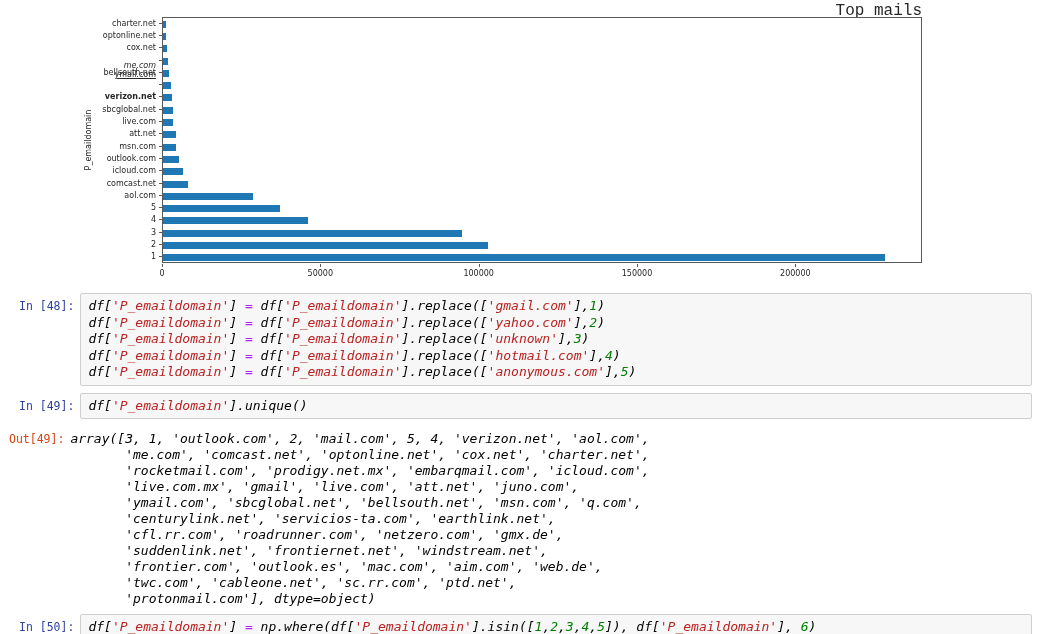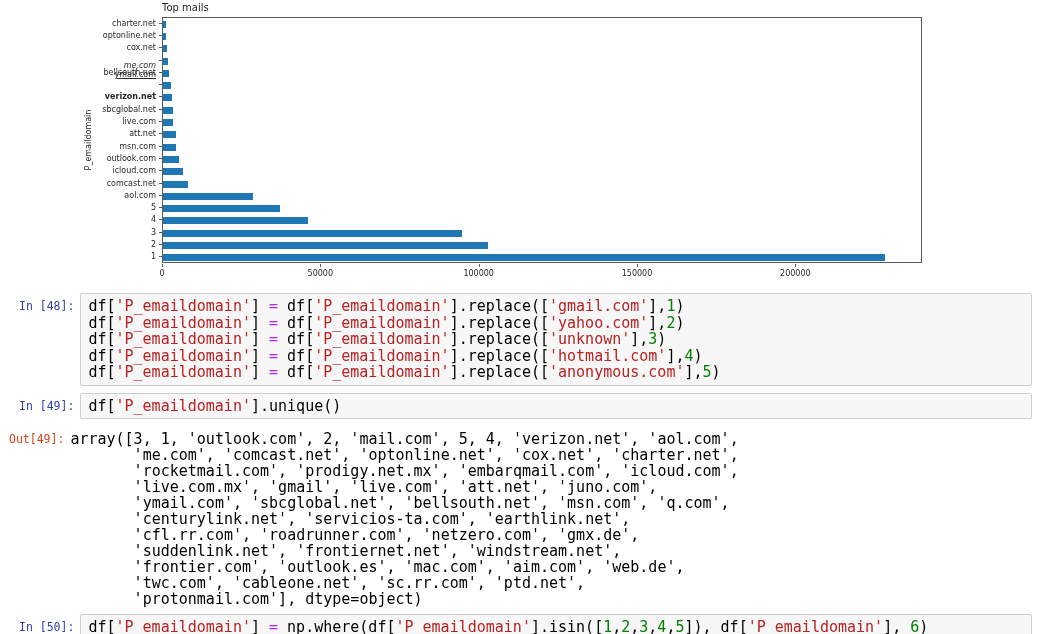--- a/index.html
+++ b/index.html
@@ -3,21 +3,21 @@
 <meta charset="utf-8">
 <style>
   * { margin: 0; padding: 0; box-sizing: border-box; }
   html, body { background: #ffffff; width: 1041px; height: 634px; overflow: hidden; }
   body { font-family: "DejaVu Sans", "Liberation Sans", sans-serif; }
 
   
   .figure { position: relative; width: 1041px; height: 287px; background: #fff; }
   .chart-title {
     position: absolute; left: 162px; top: 2px; width: 760px;
-    text-align: left; font-size: 10px; color: #262626;
+    text-align: right; font-size: 16px; color: #262626; font-family: Liberation Mono, monospace;
   }
   .plot-area {
     position: absolute; left: 162px; top: 17px; width: 760px; height: 246px;
     border: 1px solid #595959; background: #fff;
   }
   .bar { position: absolute; left: 0; height: 7px; background: #1f77b4; }
   .ylabels { position: absolute; left: 0; top: 17px; width: 156px; height: 246px; }
   .ytick-label {
     position: absolute; right: 0; width: 100%; text-align: right;
     font-size: 8px; color: #262626; line-height: 11px; height: 11px; white-space: nowrap;
@@ -43,21 +43,21 @@
     font-size: 11.5px; line-height: 16.5px; white-space: nowrap;
   }
   .prompt.in  { color: #303F9F; padding-left: 19px; }
   .prompt.out { color: #D84315; }
   .input-box {
     flex: 1; background: #f7f7f7; border: 1px solid #cfcfcf; border-radius: 2px;
     padding: 4px 7px; margin-left: 6px;
   }
   .input-box pre, .output-pre {
     font-family: "DejaVu Sans Mono", "Liberation Mono", monospace;
-    font-size: 15px; line-height: 16.5px; color: #000;
+    font-size: 13px; line-height: 16.5px; color: #000; font-style: italic;
   }
   .output-wrap { flex: 1; margin-left: 6px; padding-top: 5px; }
   .output-pre { line-height: 16px; }
   .tok-str { color: #BA2121; }
   .tok-num { color: #008000; }
   .tok-op  { color: #AA22FF; }
 </style>
 </head>
 <body>
 

